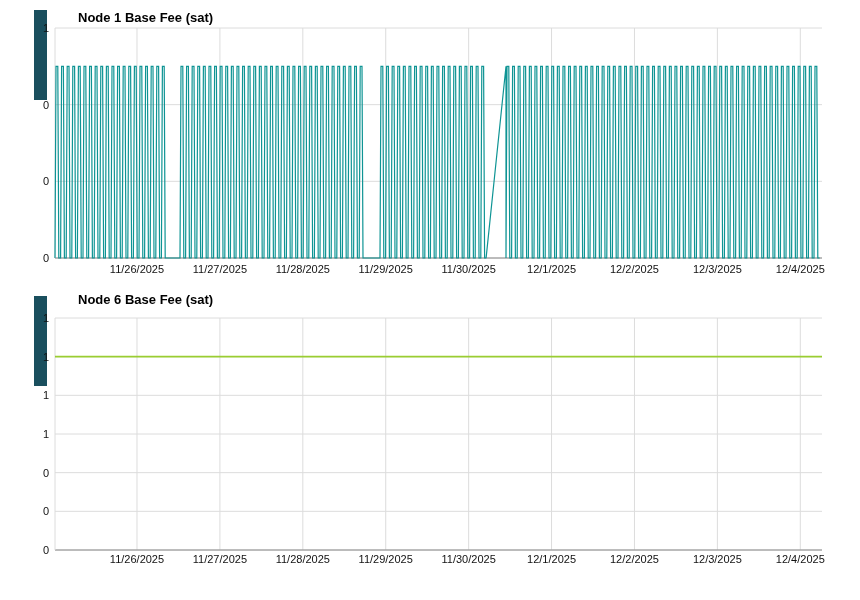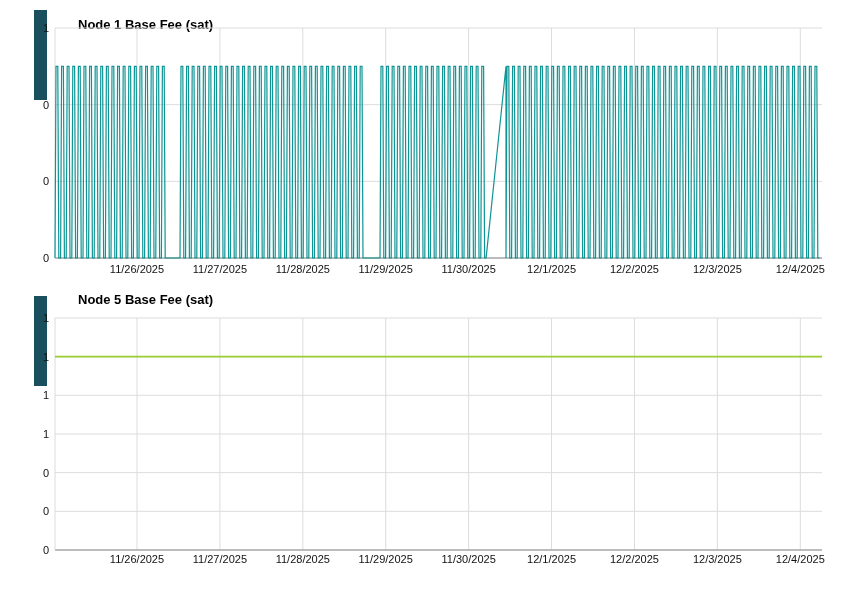--- a/index.html
+++ b/index.html
@@ -4,40 +4,40 @@
 <style>
   html,body{margin:0;padding:0;background:#ffffff;}
   .page{
     position:relative;width:860px;height:600px;background:#ffffff;
     font-family:"Liberation Sans",sans-serif;overflow:hidden;
   }
   .chart-title{
     position:absolute;font-size:13px;font-weight:700;color:#000000;
     white-space:nowrap;
   }
-  #title-0{left:78px;top:17px;text-align:center;}
+  #title-0{left:78px;top:10px;text-align:center;}
   #title-1{left:78px;top:292px;}
   .accent-bar{position:absolute;width:13px;}
   #bar-0{left:34px;top:10px;height:90px;}
   #bar-1{left:34px;top:296px;height:90px;}
   #chart-canvas{position:absolute;left:0;top:0;}
   #chart-canvas text{
     font-family:"Liberation Sans",sans-serif;font-size:11px;fill:#111111;
   }
 </style>
 </head>
 <body>
 
 <div class="page">
   <div class="accent-bar" id="bar-0" style="background: rgb(26, 79, 94);"></div>
   <div class="accent-bar" id="bar-1" style="background: rgb(26, 79, 94);"></div>
 
   <div class="chart-title" id="title-0">Node 1 Base Fee (sat)</div>
 
-  <div class="chart-title" id="title-1">Node 5 Base Fee (sat)</div>
+  <div class="chart-title" id="title-1">Node 6 Base Fee (sat)</div>
 
   <svg id="chart-canvas" width="860" height="600">
       <g>
         <line x1="136.9923" y1="28" x2="136.9923" y2="258" stroke="#dcdcdc" stroke-width="1"></line>
         <text x="136.9923" y="273" text-anchor="middle">11/26/2025</text>
         <line x1="219.905" y1="28" x2="219.905" y2="258" stroke="#dcdcdc" stroke-width="1"></line>
         <text x="219.905" y="273" text-anchor="middle">11/27/2025</text>
         <line x1="302.8177" y1="28" x2="302.8177" y2="258" stroke="#dcdcdc" stroke-width="1"></line>
         <text x="302.8177" y="273" text-anchor="middle">11/28/2025</text>
         <line x1="385.73040000000003" y1="28" x2="385.73040000000003" y2="258" stroke="#dcdcdc" stroke-width="1"></line>

